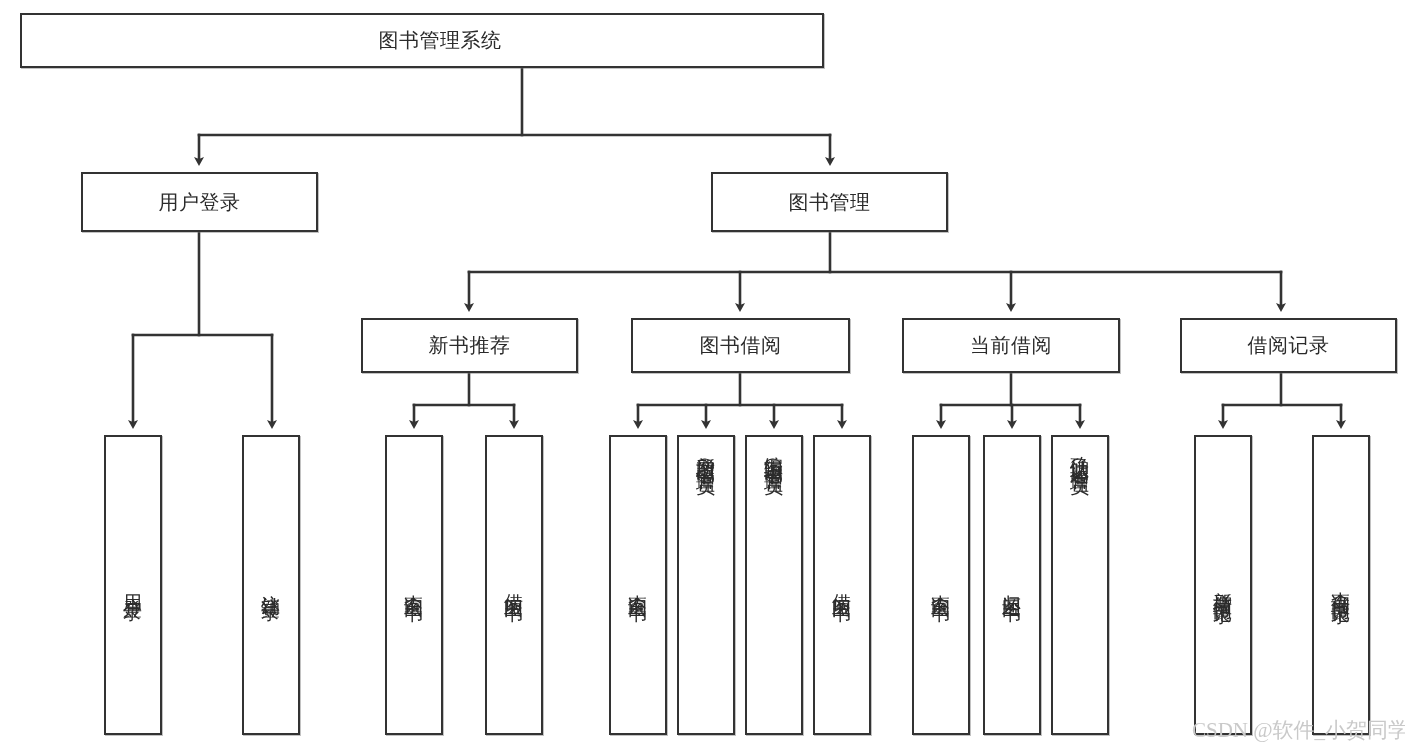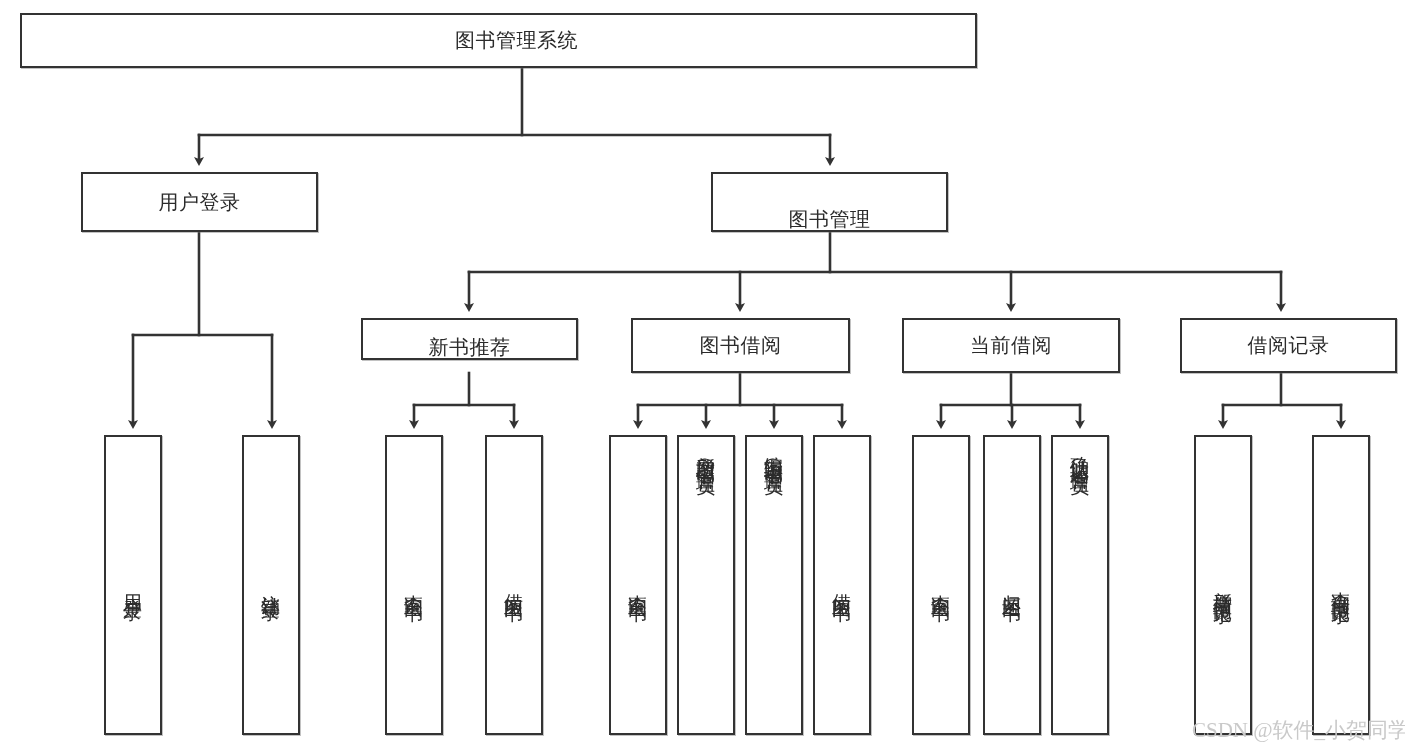--- a/index.html
+++ b/index.html
@@ -119,32 +119,32 @@
       <path d="M1012,405 L1012,421" marker-end="url(#arrowhead)"></path>
       <path d="M1080,405 L1080,421" marker-end="url(#arrowhead)"></path>
 
       <path d="M1281,373 L1281,405"></path>
       <path d="M1223,405 L1341,405"></path>
       <path d="M1223,405 L1223,421" marker-end="url(#arrowhead)"></path>
       <path d="M1341,405 L1341,421" marker-end="url(#arrowhead)"></path>
     </g>
   </svg>
 
-  <div class="node-box" style="left: 20px; top: 13px; width: 957px; height: 55px; padding-left: 36px;">
+  <div class="node-box" style="left: 20px; top: 13px; width: 804px; height: 55px; padding-left: 36px;">
     <span class="node-label">图书管理系统</span>
   </div>
 
   <div class="node-box" style="left: 81px; top: 172px; width: 237px; height: 60px;">
     <span class="node-label">用户登录</span>
   </div>
-  <div class="node-box" style="left: 711px; top: 172px; width: 237px; height: 60px; align-items: flex-end;">
+  <div class="node-box" style="left: 711px; top: 172px; width: 237px; height: 60px;">
     <span class="node-label">图书管理</span>
   </div>
 
-  <div class="node-box" style="left: 361px; top: 318px; width: 217px; height: 42px; align-items: flex-end;">
+  <div class="node-box" style="left: 361px; top: 318px; width: 217px; height: 55px;">
     <span class="node-label">新书推荐</span>
   </div>
   <div class="node-box" style="left: 631px; top: 318px; width: 219px; height: 55px; align-items: center;">
     <span class="node-label">图书借阅</span>
   </div>
   <div class="node-box" style="left: 902px; top: 318px; width: 218px; height: 55px; text-align: center;">
     <span class="node-label">当前借阅</span>
   </div>
   <div class="node-box" style="left: 1172px; top: 318px; width: 217px; height: 55px; margin-left: 8px;">
     <span class="node-label">借阅记录</span>

